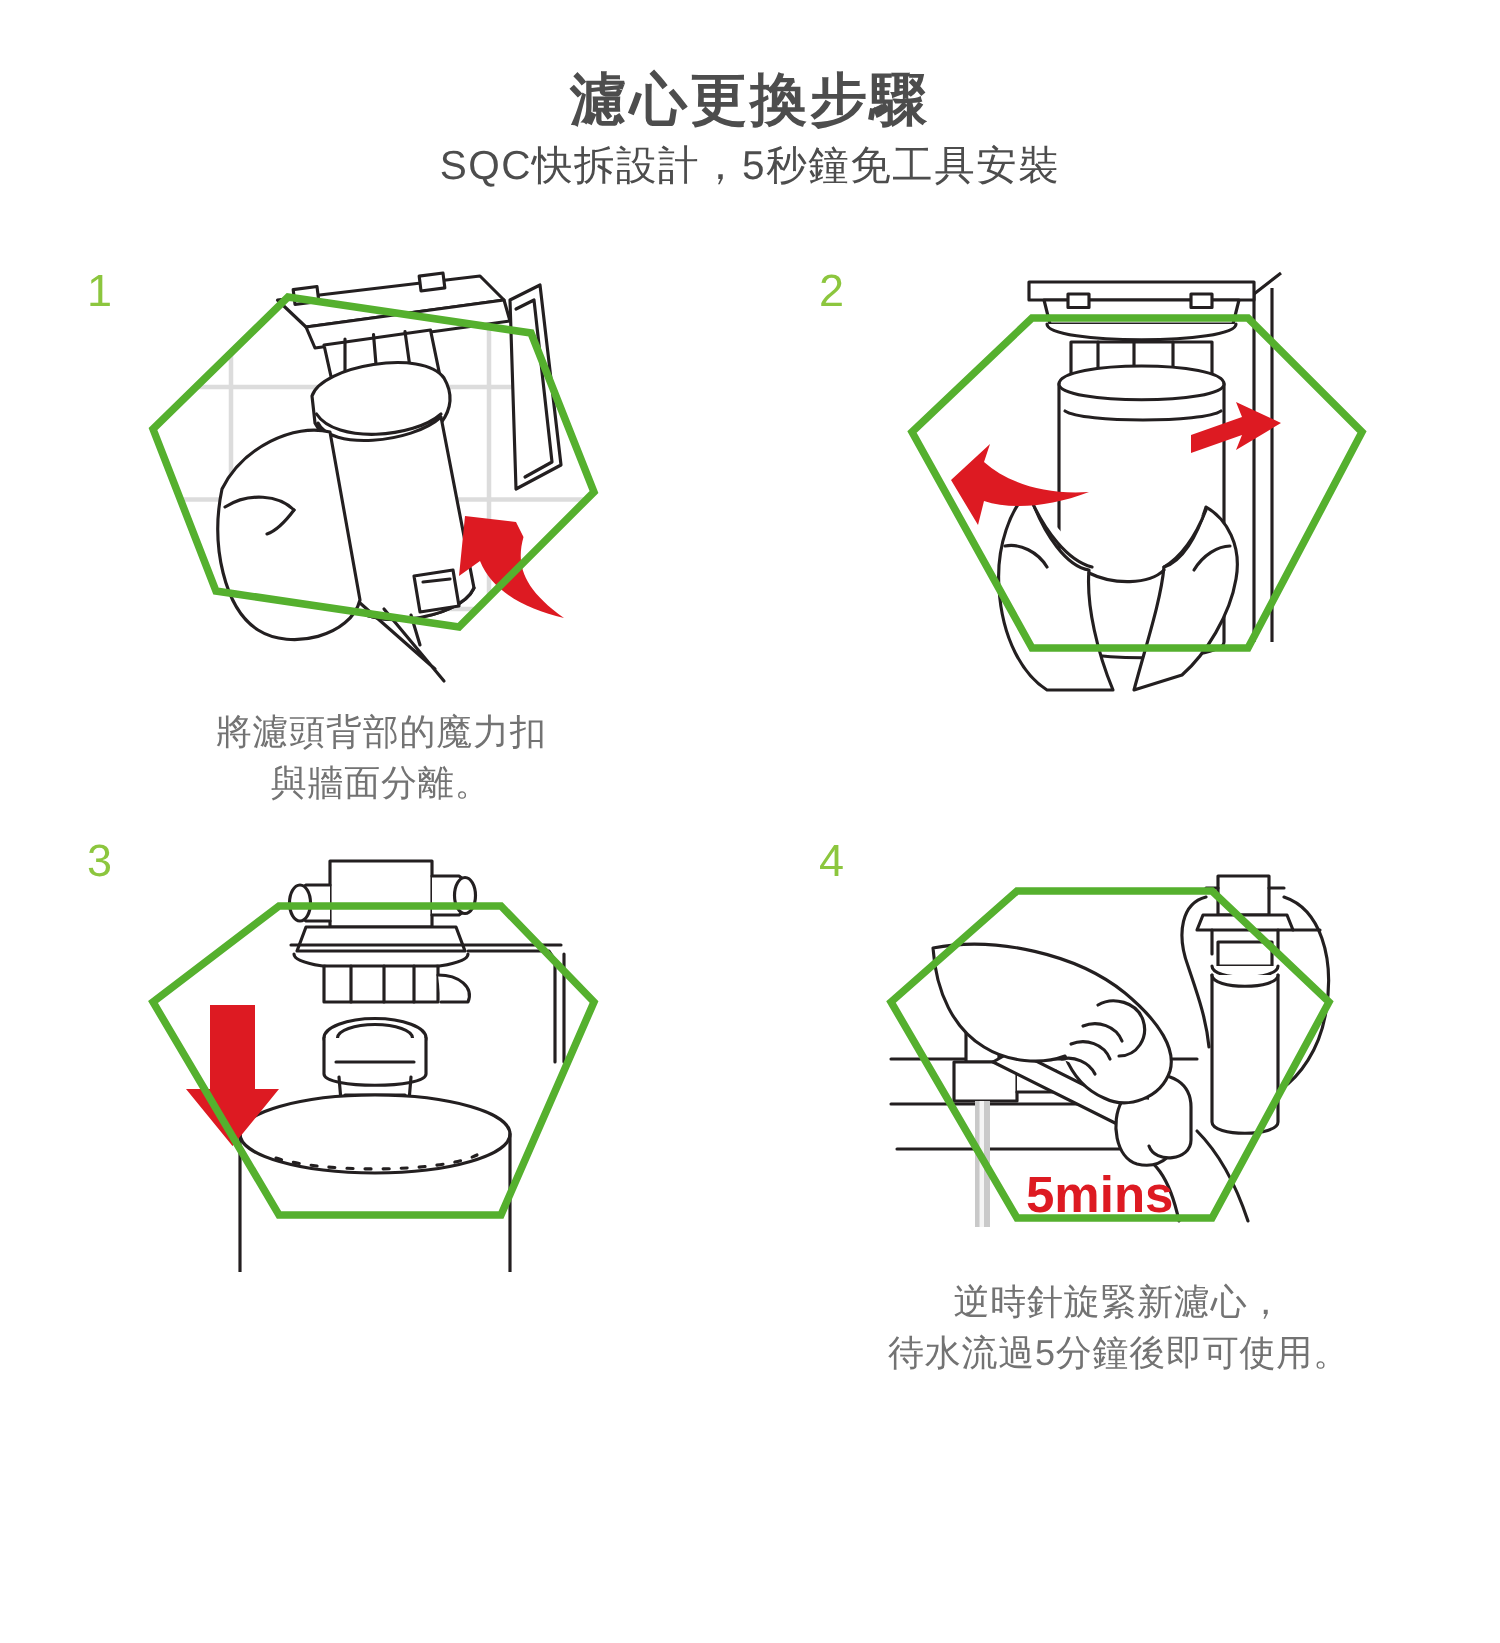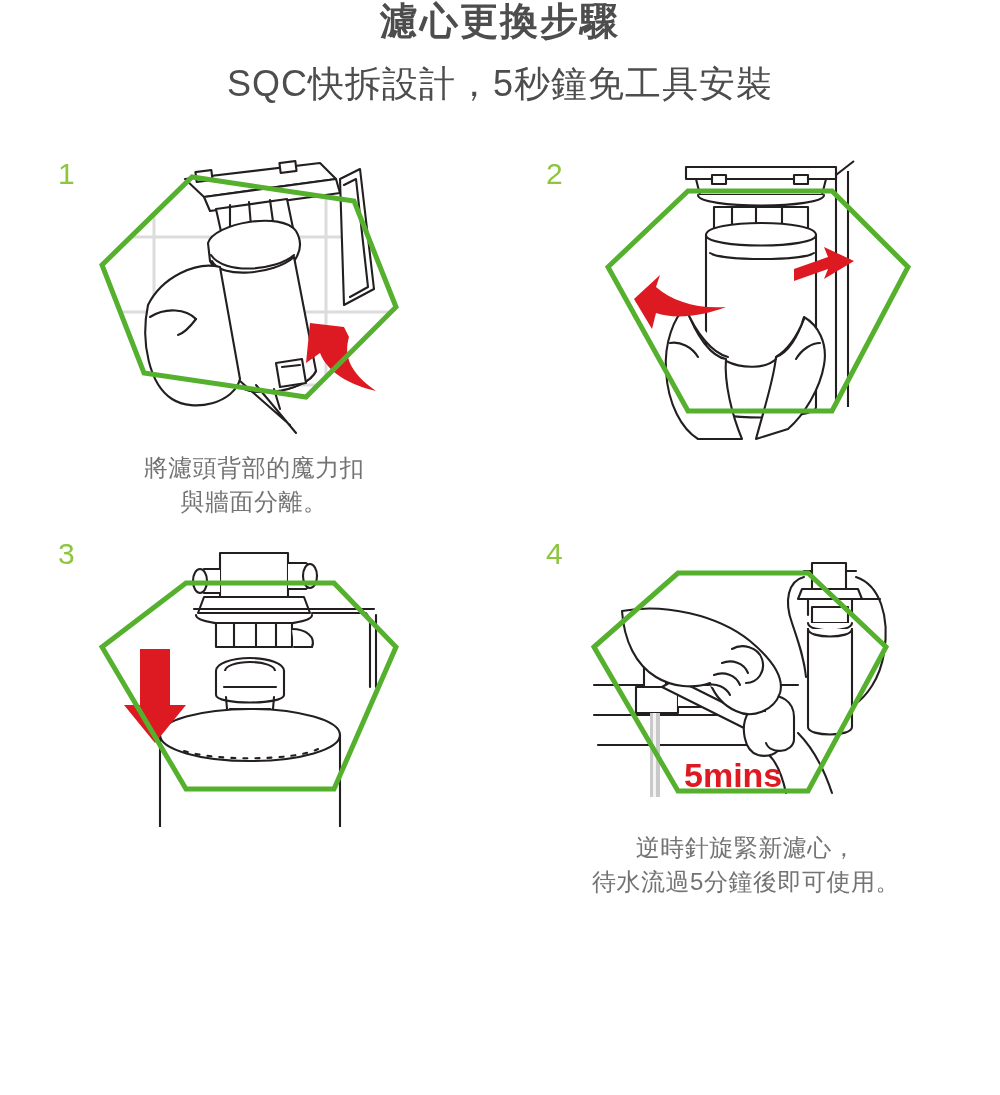--- a/index.html
+++ b/index.html
@@ -12,36 +12,37 @@
     width: 1000px;
     height: 1095px;
     font-family: "Liberation Sans", "DejaVu Sans", sans-serif;
     color: #4a4a4a;
     overflow: hidden;
     position: relative;
   }
 
   
   .header {
+    padding-top: 46px;
     text-align: center;
   }
   .title {
     font-size: 38px;
     font-weight: 700;
     letter-spacing: 2px;
     color: #4d4d4d;
     line-height: 1.15;
     margin: 0;
   }
   .subtitle {
-    font-size: 36px;
+    font-size: 27px;
     font-weight: 400;
     letter-spacing: 1px;
     color: #4d4d4d;
-    margin: 18px 0 0 0;
+    margin: 4px 0 0 0;
     line-height: 1.2;
   }
 
   
   .steps {
     margin-top: 52px;
     display: grid;
     grid-template-columns: 1fr 1fr;
     grid-template-rows: auto auto;
     column-gap: 0px;

